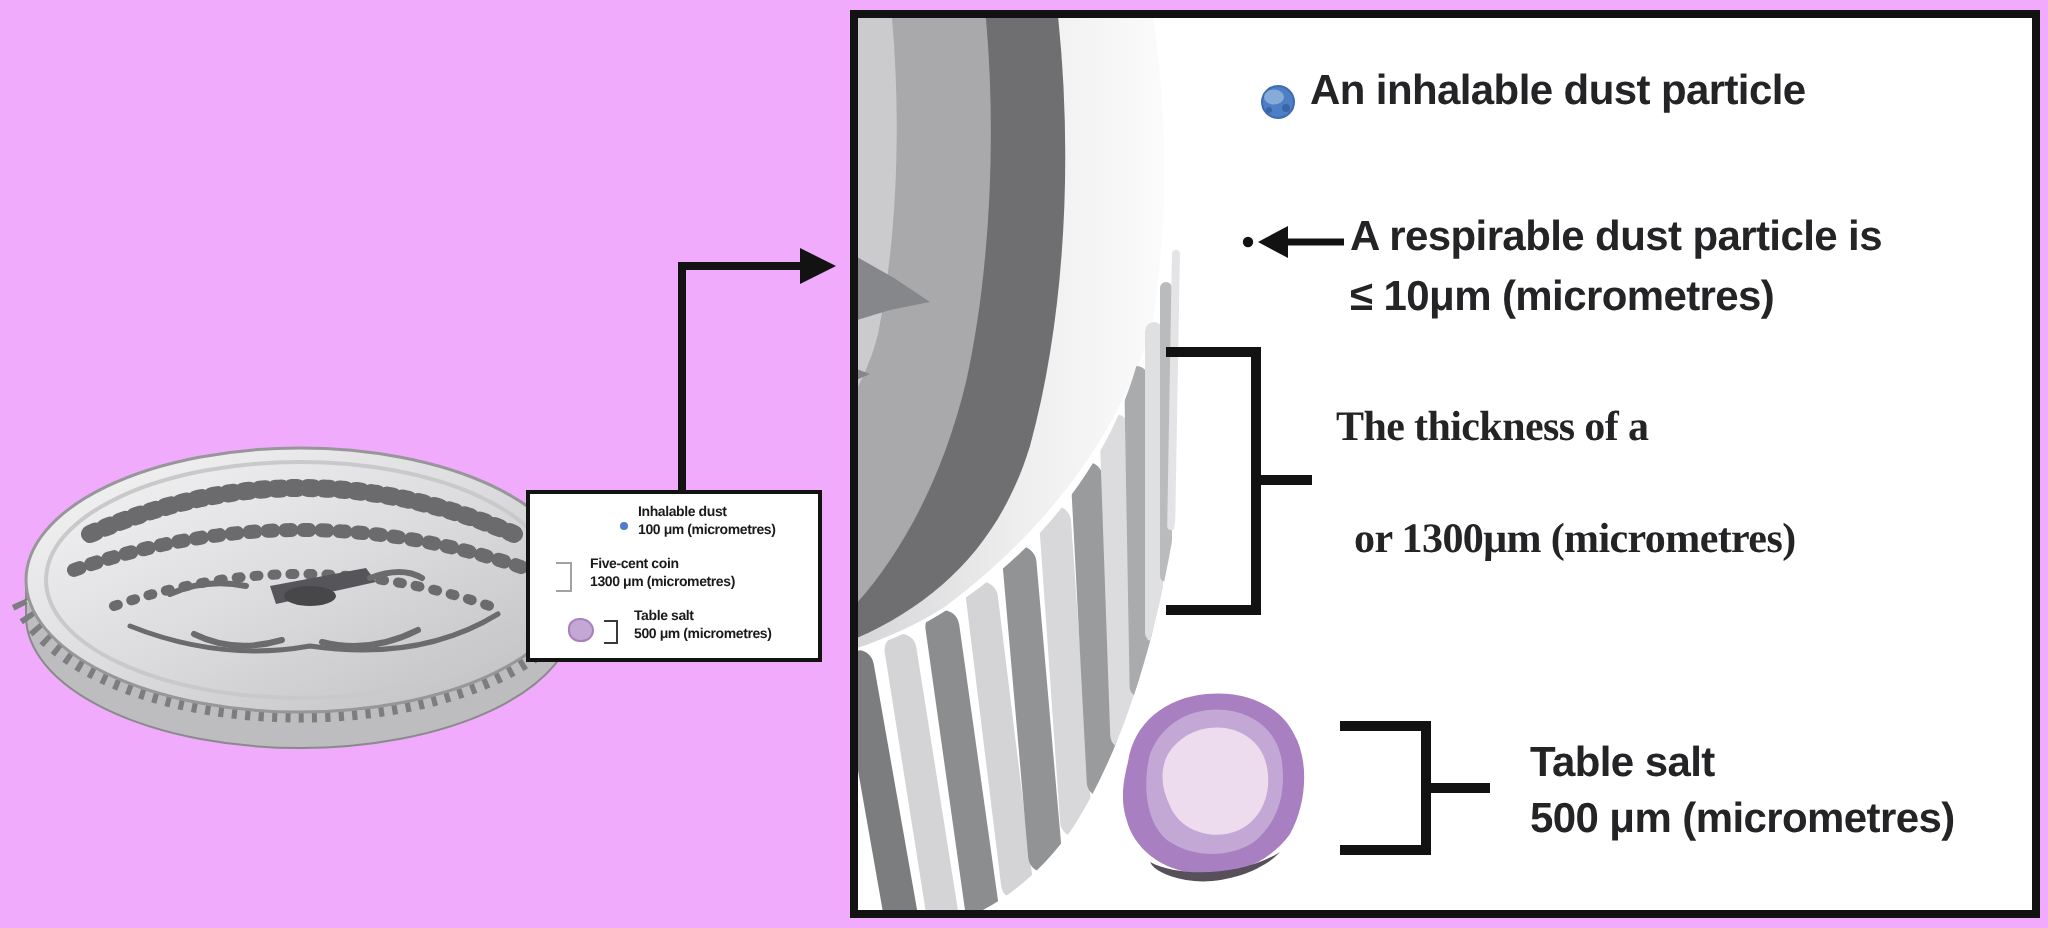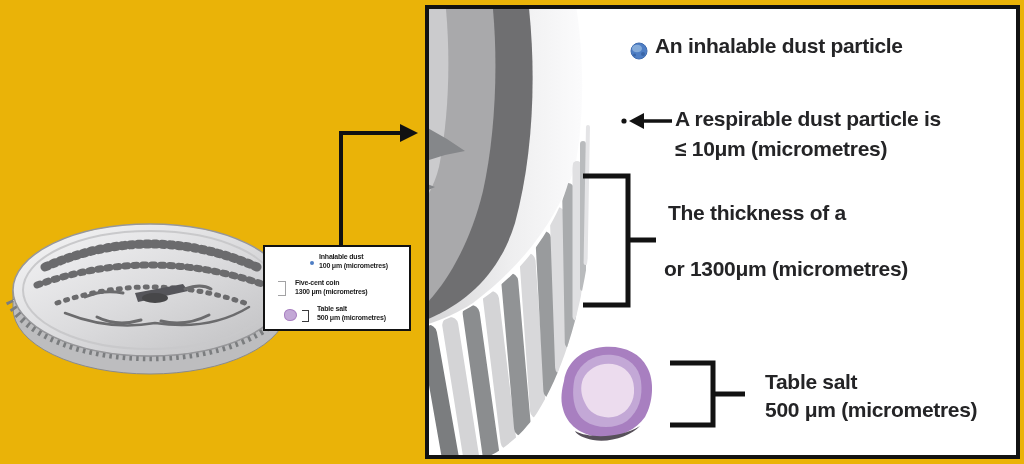--- a/index.html
+++ b/index.html
@@ -1,17 +1,17 @@
 <!DOCTYPE html>
 <html><head>
 <meta charset="utf-8">
 <style>
   html,body{margin:0;padding:0;background:#fff;}
   #stage{
-    position:relative;width:1024px;height:464px;background:#eab308;overflow:hidden;
+    position:relative;width:1024px;height:464px;background:#f0abfc;overflow:hidden;
     font-family:"Liberation Sans","DejaVu Sans",sans-serif;
   }
   .abs{position:absolute;}
   
   #panel{
     left:425px;top:5px;width:595px;height:454px;box-sizing:border-box;
     border:4px solid #121212;background:#fff;overflow:hidden;
   }
   #panel-svg{position:absolute;left:0;top:0;z-index:1;}
   .lbl{
@@ -162,20 +162,20 @@
         <path d="M 245,358 L 288,358 L 288,420 L 245,420"></path>
         <path d="M 288,389 L 320,389"></path>
       </g>
     </svg>
 
     <div class="lbl" style="left:226px;top:23px;">An inhalable dust particle</div>
 
     <div class="lbl" style="left:246px;top:96px;">A respirable dust particle is</div>
     <div class="lbl" style="left:246px;top:126px;">≤ 10μm (micrometres)</div>
 
-    <div class="lbl" style="left:239px;top:190px;">The thickness of a</div>
-    <div class="lbl" style="left:235px;top:246px;">or 1300μm (micrometres)</div>
+    <div class="lbl" style="left:239px;top:190px;font-family:Liberation Serif, serif;">The thickness of a</div>
+    <div class="lbl" style="left:248px;top:246px;font-family:Liberation Serif, serif;">or 1300μm (micrometres)</div>
 
     <div class="lbl" style="left:336px;top:359px;">Table salt</div>
     <div class="lbl" style="left:336px;top:387px;">500 μm (micrometres)</div>
   </div>
 
 </div>
 
 </body></html>

